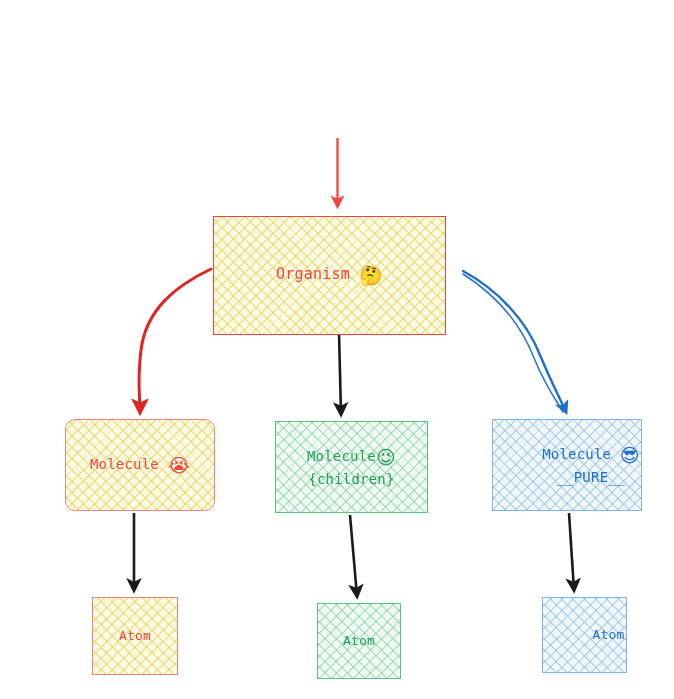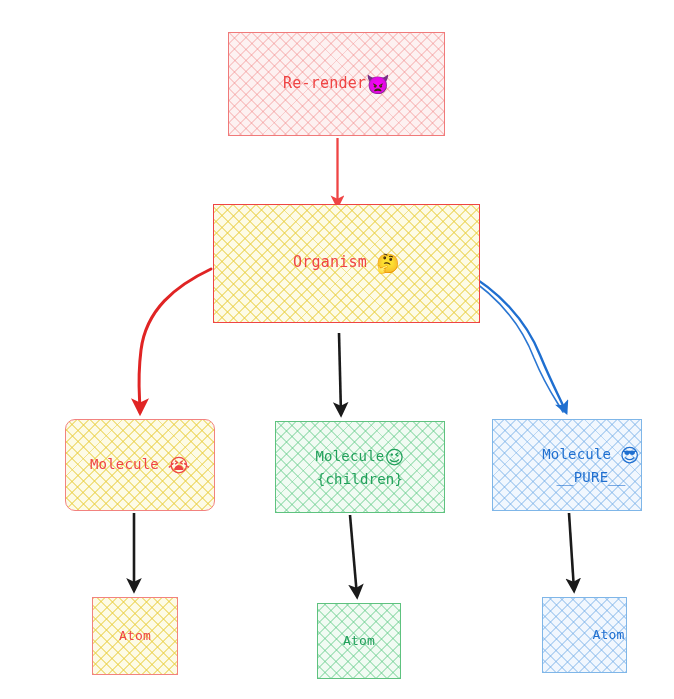--- a/index.html
+++ b/index.html
@@ -80,23 +80,23 @@
     color: #1f6fd0;
     background-color: #f1f7fe;
     background-image:
       repeating-linear-gradient(45deg,  rgba(110,170,230,.42) 0 1.4px, rgba(0,0,0,0) 1.4px 8px),
       repeating-linear-gradient(-45deg, rgba(110,170,230,.42) 0 1.4px, rgba(0,0,0,0) 1.4px 8px);
     padding-left: 48px;
   }
 
   
   #n-rerender { left: 228px; top: 32px;  width: 217px; height: 104px; font-size: 15px; }
-  #n-organism { left: 213px; top: 204px; width: 267px; height: 119px; font-size: 15px; }
+  #n-organism { left: 213px; top: 216px; width: 233px; height: 119px; font-size: 15px; }
   #n-mol-a    { left: 65px;  top: 419px; width: 150px; height: 92px;  font-size: 14px; border-radius: 10px; }
-  #n-mol-b    { left: 275px; top: 421px; width: 170px; height: 92px;  font-size: 14px; }
+  #n-mol-b    { left: 275px; top: 421px; width: 153px; height: 92px;  font-size: 14px; }
   #n-mol-c    { left: 492px; top: 419px; width: 150px; height: 92px;  font-size: 14px; }
   #n-atom-a   { left: 92px;  top: 597px; width: 86px;  height: 78px;  font-size: 13px; }
   #n-atom-b   { left: 317px; top: 603px; width: 84px;  height: 76px;  font-size: 13px; }
   #n-atom-c   { left: 542px; top: 597px; width: 85px;  height: 76px;  font-size: 13px; }
 </style>
 </head>
 <body>
 
 <div id="canvas">
 
@@ -125,23 +125,20 @@
     <path d="M463,271 C498,290 526,320 540,355 C552,384 560,398 566,412" stroke="#1f6fd0" stroke-width="2.4" fill="none" stroke-linecap="round" marker-end="url(#ah-blue)"></path>
     <path d="M463,274 C496,295 521,324 534,358 C546,387 556,400 563,412" stroke="#1f6fd0" stroke-width="1.6" fill="none" stroke-linecap="round" opacity="0.95"></path>
 
     <path d="M134,513 L134,590" stroke="#1a1a1a" stroke-width="2.6" fill="none" marker-end="url(#ah-black)"></path>
 
     <path d="M350,515 L357,596" stroke="#1a1a1a" stroke-width="2.6" fill="none" marker-end="url(#ah-black)"></path>
 
     <path d="M569,513 L574,590" stroke="#1a1a1a" stroke-width="2.6" fill="none" marker-end="url(#ah-black)"></path>
   </svg>
 
-  <div class="node fill-pink" id="n-rerender">
-    <span class="line">Re-render<span class="emoji">👿</span></span>
-  </div>
 
   <div class="node fill-yellow" id="n-organism">
     <span class="line">Organism <span class="emoji">🤔</span></span>
   </div>
 
   <div class="node fill-yellow fill-yellow-soft" id="n-mol-a">
     <span class="line">Molecule <span class="emoji">😭</span></span>
   </div>
 
   <div class="node fill-green" id="n-mol-b">

